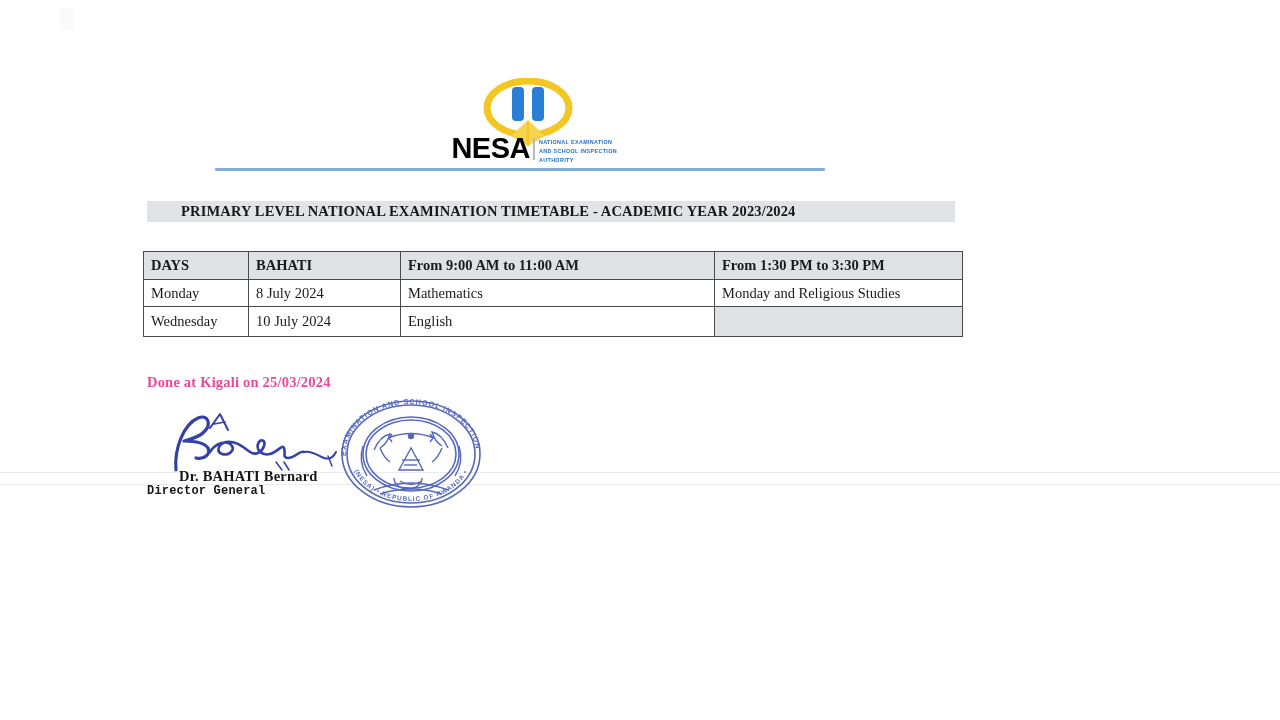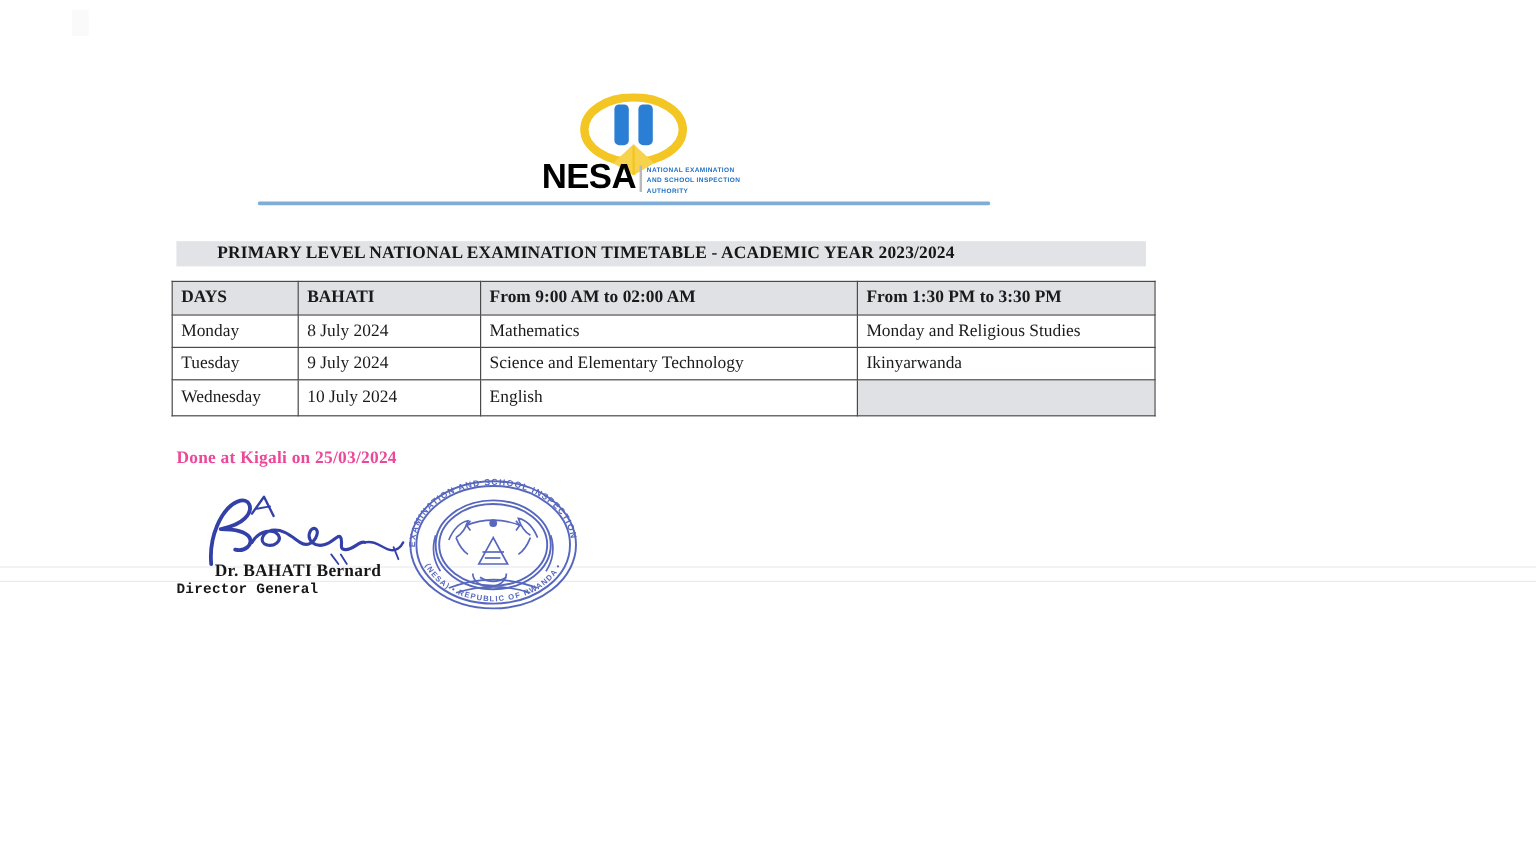--- a/index.html
+++ b/index.html
@@ -115,21 +115,21 @@
     font-size: 14.5px;
     letter-spacing: 0.15px;
     color: #171717;
     white-space: nowrap;
   }
 
   
   .timetable {
     position: absolute;
     left: 143px;
-    top: 234px;
+    top: 251px;
     width: 819px;
     border-collapse: collapse;
     table-layout: fixed;
   }
   .timetable td, .timetable th {
     border: 1px solid #4a4a4a;
     padding: 0 0 0 7px;
     height: 26px;
     font-family: "Liberation Serif", serif;
     font-size: 14.5px;
@@ -243,36 +243,30 @@
   <colgroup>
     <col class="col-days">
       <col class="col-dates">
       <col class="col-am">
       <col class="col-pm">
   </colgroup>
   <thead>
     <tr>
       <th>DAYS</th>
       <th>BAHATI</th>
-      <th>From 9:00 AM to 02:00 AM</th>
+      <th>From 9:00 AM to 11:00 AM</th>
       <th>From 1:30 PM to 3:30 PM</th>
     </tr>
   </thead>
   <tbody>
     <tr>
       <td>Monday</td>
       <td>8 July 2024</td>
       <td>Mathematics</td>
       <td>Monday and Religious Studies</td>
-    </tr>
-    <tr>
-      <td>Tuesday</td>
-      <td>9 July 2024</td>
-      <td>Science and Elementary Technology</td>
-      <td>Ikinyarwanda</td>
     </tr>
     <tr>
       <td>Wednesday</td>
       <td>10 July 2024</td>
       <td>English</td>
       <td class="empty-cell"></td>
     </tr>
   </tbody>
 </table>
 

